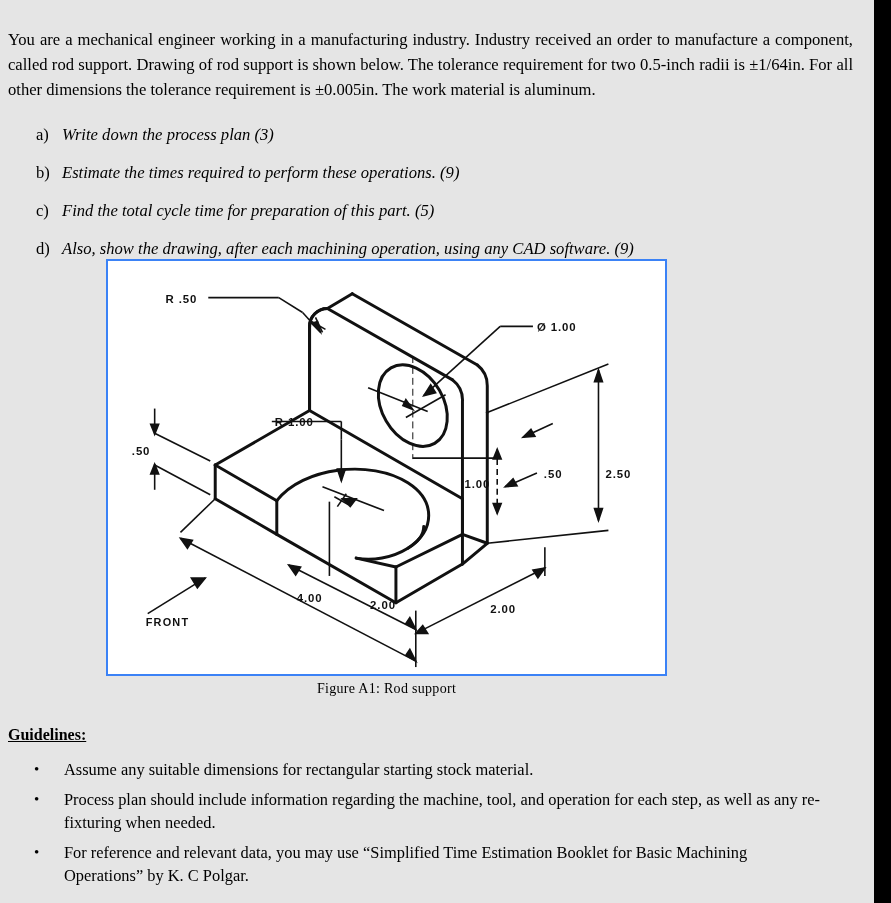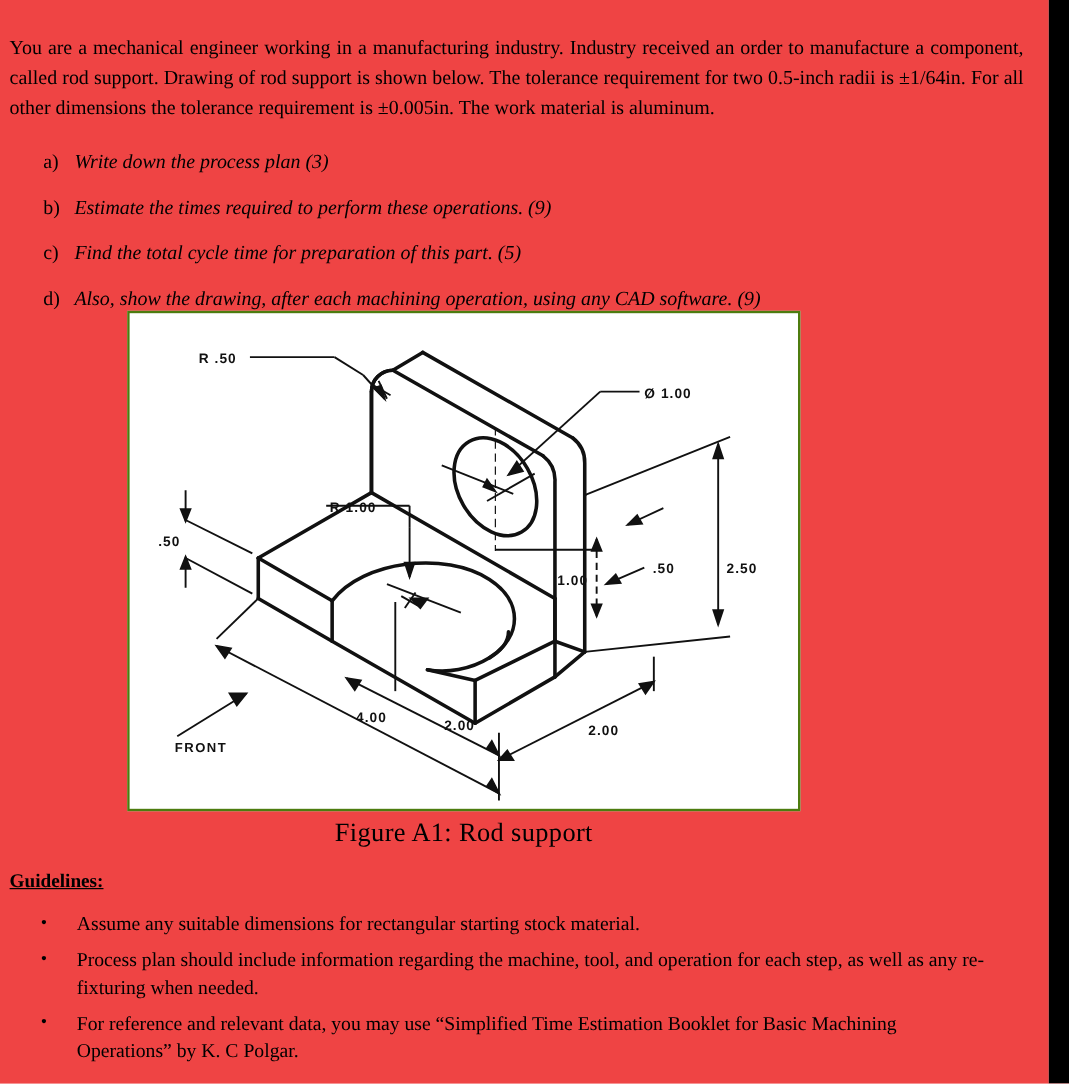--- a/index.html
+++ b/index.html
@@ -13,21 +13,21 @@
     font-family: "Liberation Serif", "DejaVu Serif", serif;
     color: #000000;
     overflow: hidden;
     position: relative;
   }
   .page {
     position: absolute;
     left: 0; top: 0;
     width: 874px;
     height: 903px;
-    background: #ef4444;
+    background: #e5e5e5;
     box-sizing: border-box;
   }
   .edge-bar {
     position: absolute;
     right: 0;
     top: 0;
     width: 17px;
     height: 903px;
     background: #000000;
   }
@@ -59,21 +59,21 @@
     flex: 0 0 26px;
   }
   .qtext { flex: 1 1 auto; font-style: italic; }
 
   .figure-box {
     position: absolute;
     left: 106px;
     top: 259px;
     width: 561px;
     height: 417px;
-    border: 2px solid #4d7c0f;
+    border: 2px solid #3b82f6;
     box-sizing: border-box;
     background: #ffffff;
   }
   .figure-box svg {
     display: block;
     width: 100%;
     height: 100%;
   }
   .dim-text {
     font-family: "Liberation Sans", "DejaVu Sans", sans-serif;
@@ -88,21 +88,21 @@
     font-weight: bold;
     letter-spacing: 1.2px;
     fill: #111;
   }
   .caption {
     position: absolute;
     left: 106px;
     top: 681px;
     width: 561px;
     text-align: center;
-    font-size: 22px;
+    font-size: 14px;
     letter-spacing: 0.3px;
   }
   .guidelines-head {
     position: absolute;
     left: 8px;
     top: 726px;
     font-size: 16px;
     font-weight: bold;
     text-decoration: underline;
   }

